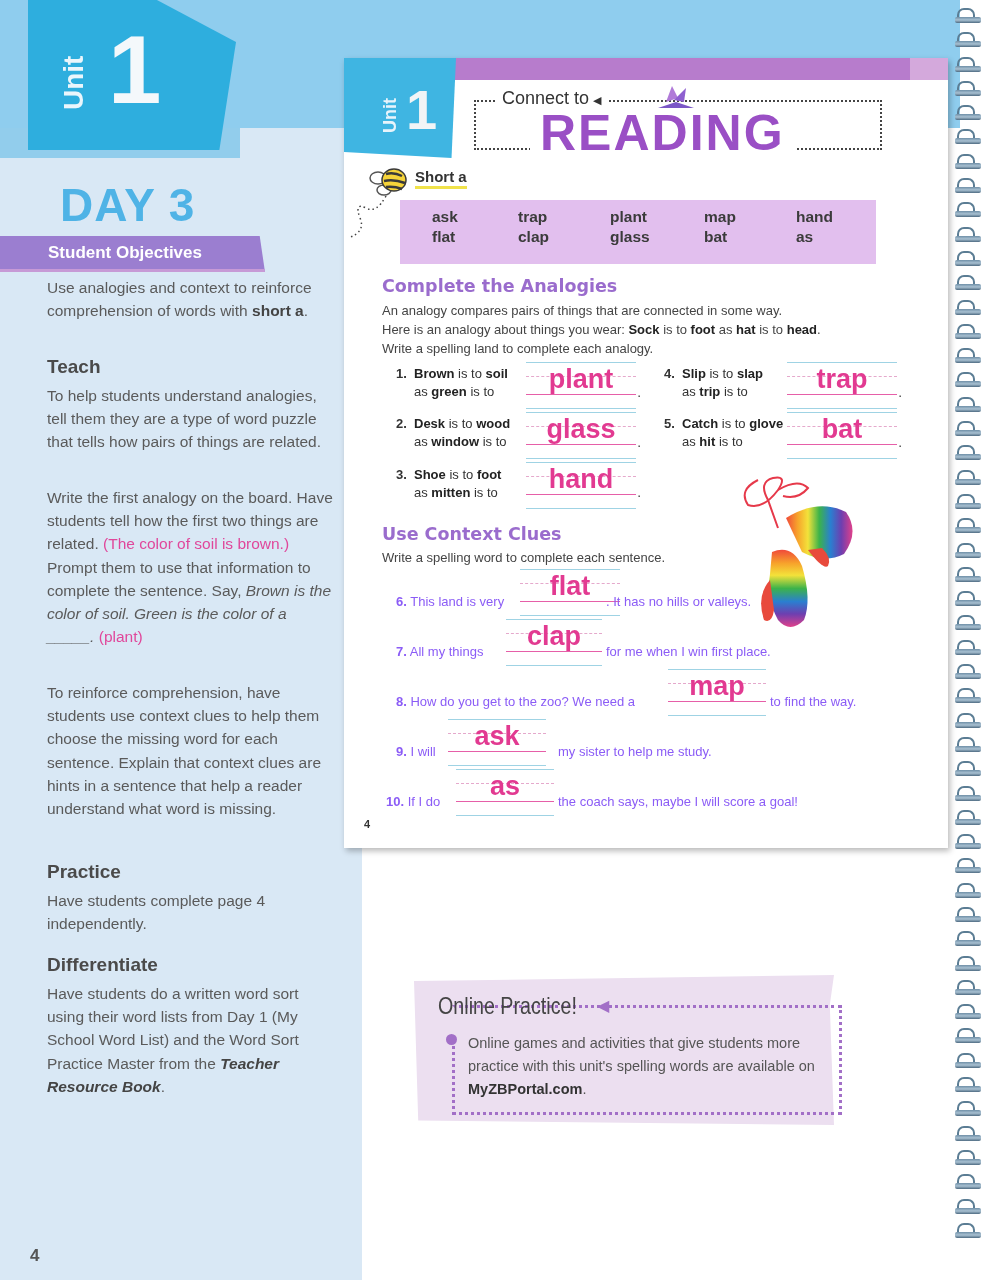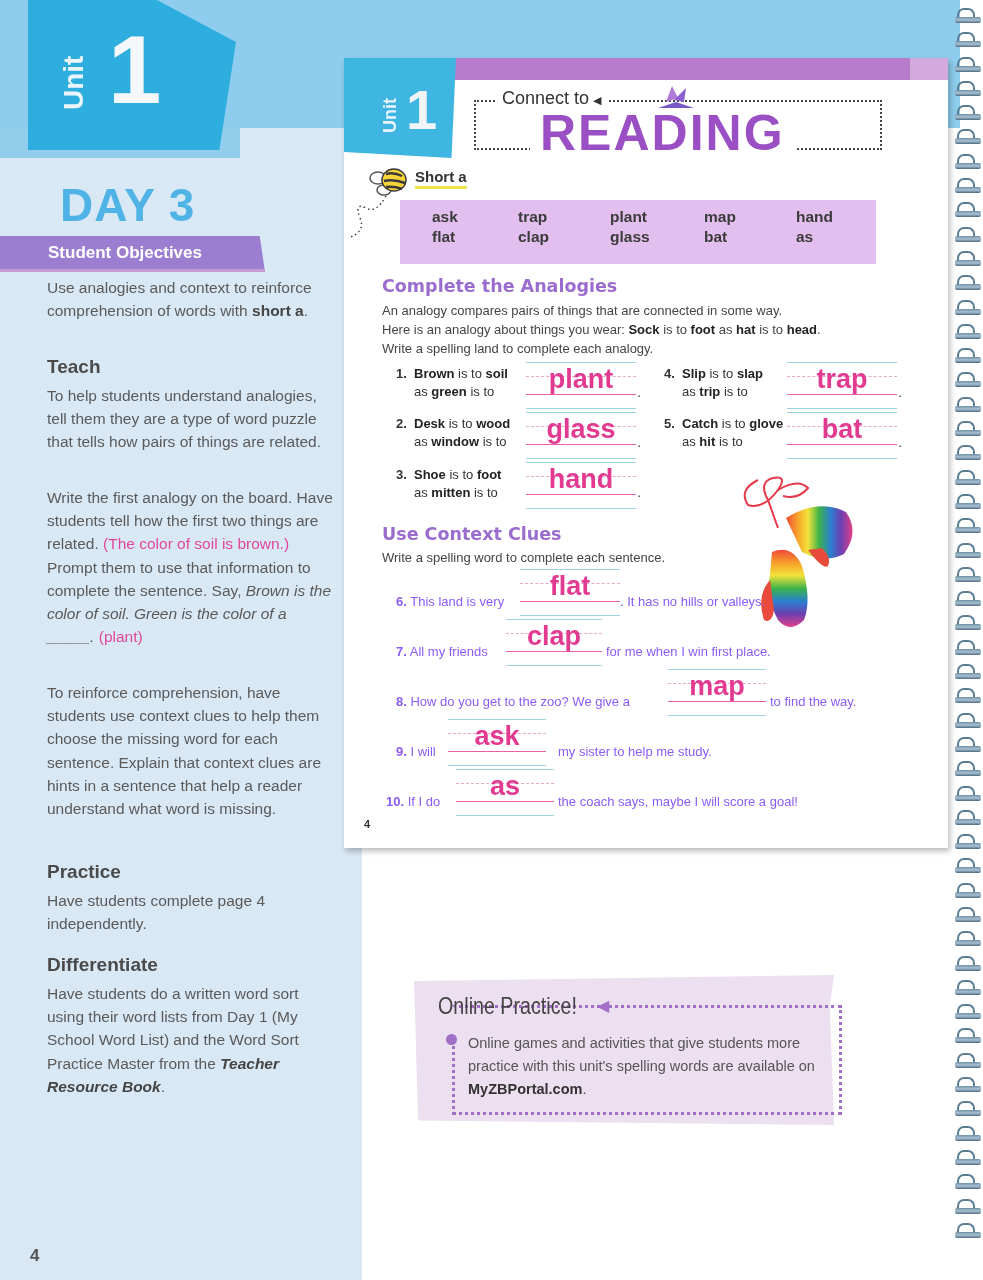--- a/index.html
+++ b/index.html
@@ -444,38 +444,38 @@
     <span class="num">6.</span>
     <span>This land is very</span>
   </div>
   <div class="answer-slot" style="left:176px; top:511px; width:100px;">
     <div class="top-line"></div>
       <div class="mid-line"></div>
       <div class="base-line"></div>
       <div class="bot-line"></div>
     <div class="word">flat</div>
   </div>
-  <div class="ctx-sentence" style="left:276px; top:536px;">. It has no hills or valleys.</div>
+  <div class="ctx-sentence" style="left:262px; top:536px;">. It has no hills or valleys.</div>
 
   <div class="ctx-sentence" style="left:52px; top:586px;">
     <span class="num">7.</span>
-    <span>All my friends</span>
+    <span>All my things</span>
   </div>
   <div class="answer-slot" style="left:162px; top:561px; width:96px;">
     <div class="top-line"></div>
       <div class="mid-line"></div>
       <div class="base-line"></div>
       <div class="bot-line"></div>
     <div class="word">clap</div>
   </div>
   <div class="ctx-sentence" style="left:262px; top:586px;">for me when I win first place.</div>
 
   <div class="ctx-sentence" style="left:52px; top:636px;">
     <span class="num">8.</span>
-    <span>How do you get to the zoo? We give a</span>
+    <span>How do you get to the zoo? We need a</span>
   </div>
   <div class="answer-slot" style="left:324px; top:611px; width:98px;">
     <div class="top-line"></div>
       <div class="mid-line"></div>
       <div class="base-line"></div>
       <div class="bot-line"></div>
     <div class="word">map</div>
   </div>
   <div class="ctx-sentence" style="left:426px; top:636px;">to find the way.</div>
 

